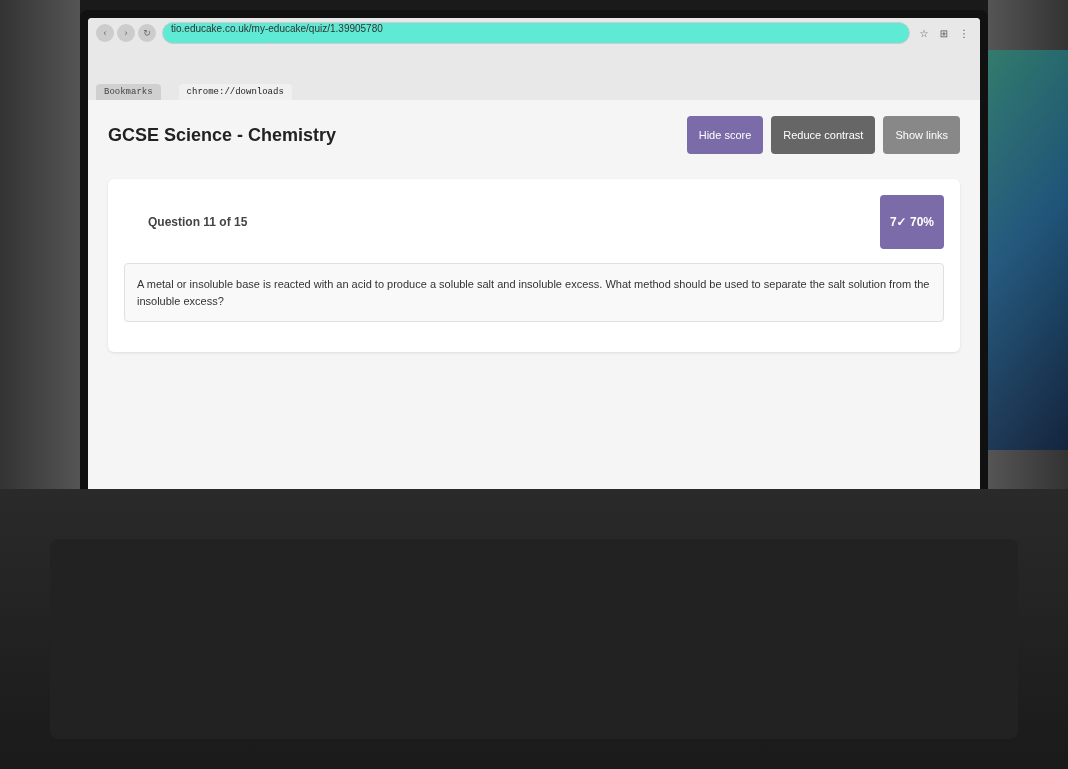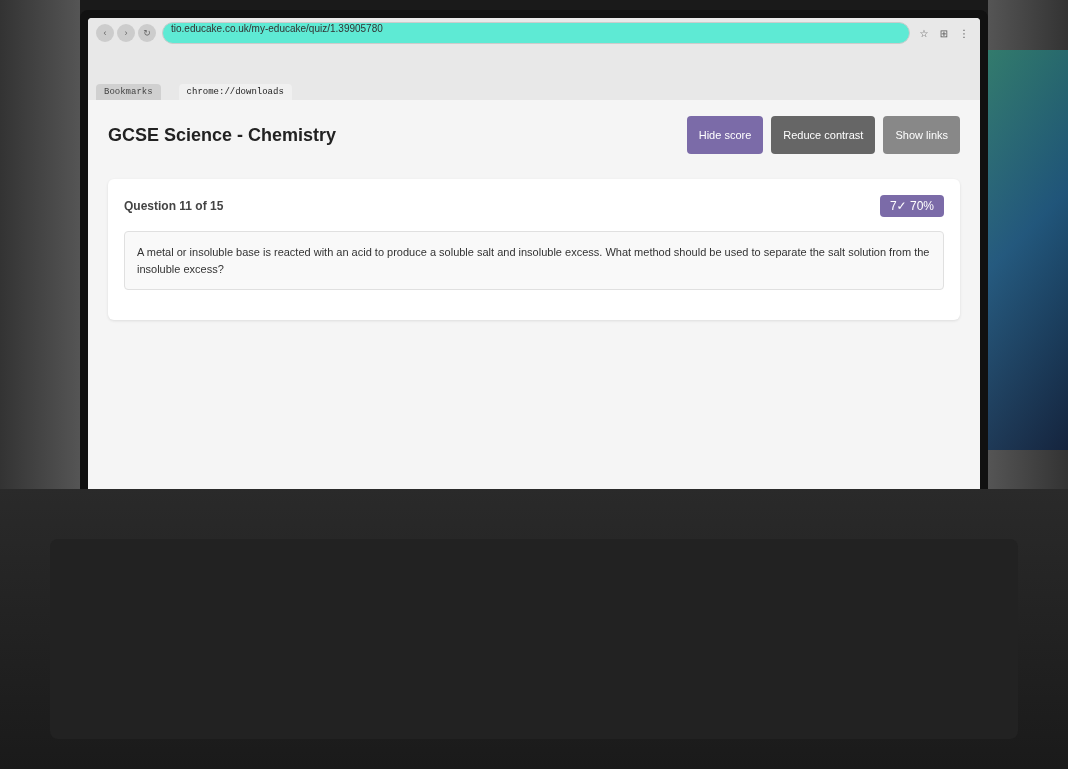--- a/index.html
+++ b/index.html
@@ -204,35 +204,36 @@
       border-radius: 6px;
       padding: 16px;
       box-shadow: 0 1px 3px rgba(0,0,0,0.1);
     }
 
     .question-header {
       display: flex;
       justify-content: space-between;
       align-items: center;
       margin-bottom: 14px;
+      margin-left: 24px;
     }
 
     .question-label {
       font-size: 12px;
       color: #444;
       font-weight: 600;
     }
 
     .score-badge {
       background: #7b6ba8;
       color: white;
-      padding: 4px 10px;
+      padding: 20px 10px;
       border-radius: 4px;
       font-size: 12px;
-      font-weight: normal;
+      font-weight: bold;
       display: flex;
       align-items: center;
       gap: 4px;
     }
 
     
     .question-text-box {
       background: #f9f9f9;
       border: 1px solid #e0e0e0;
       border-radius: 4px;

